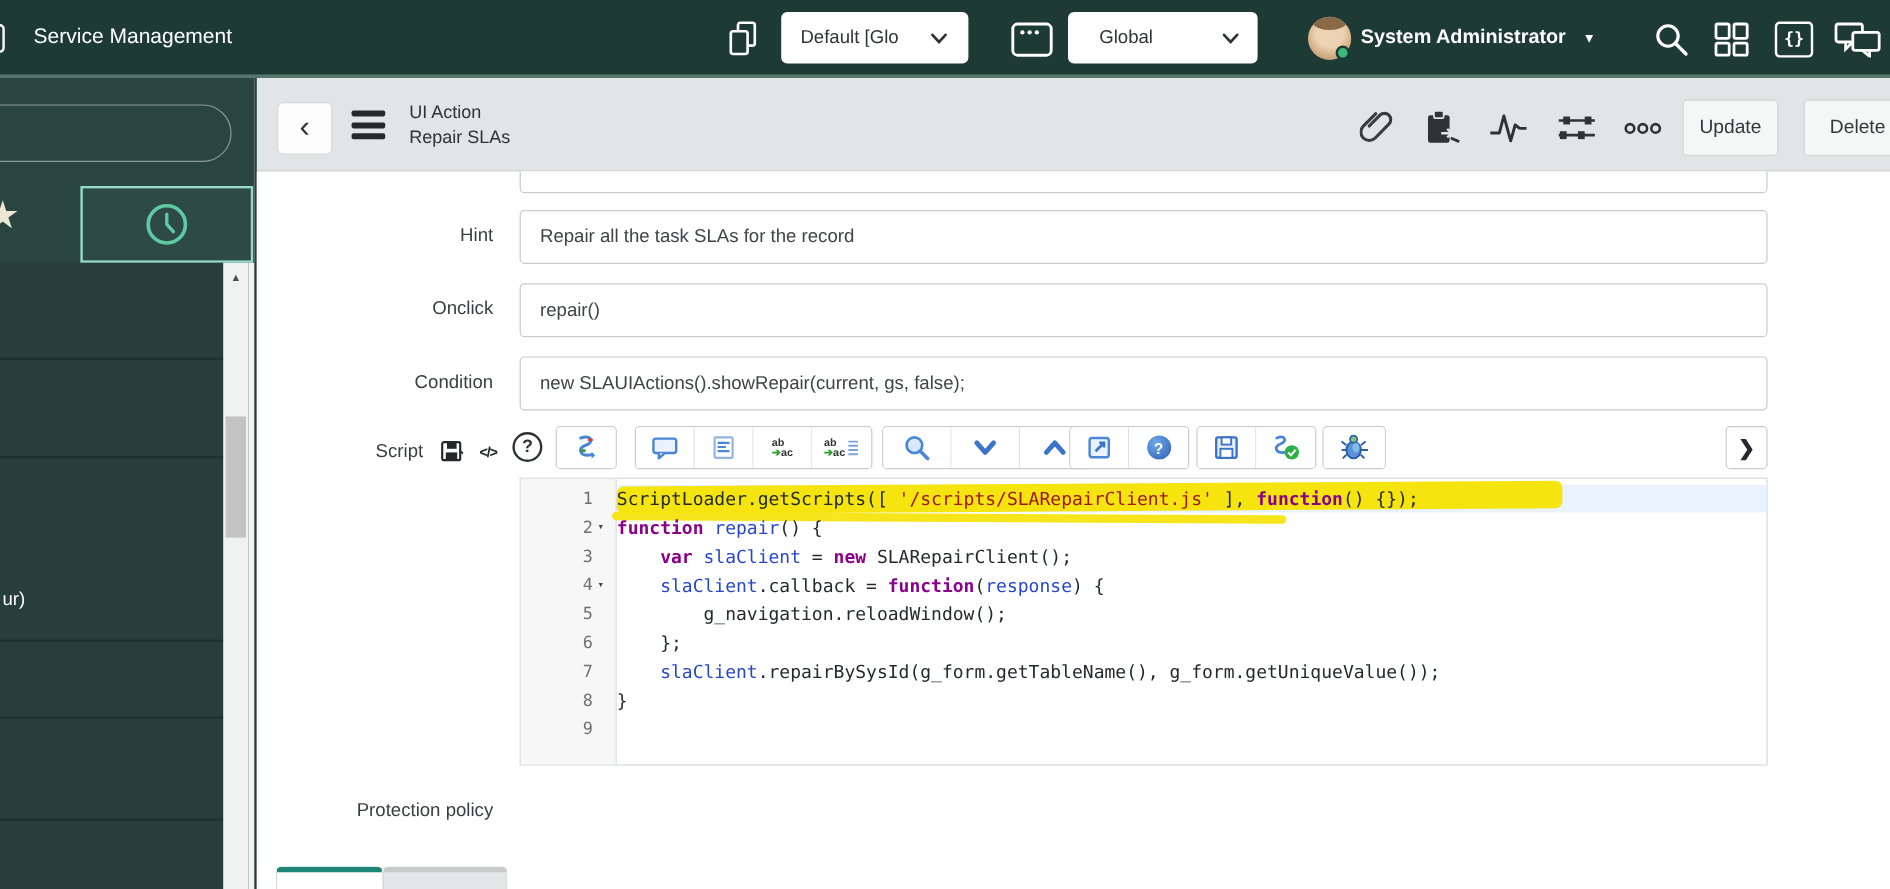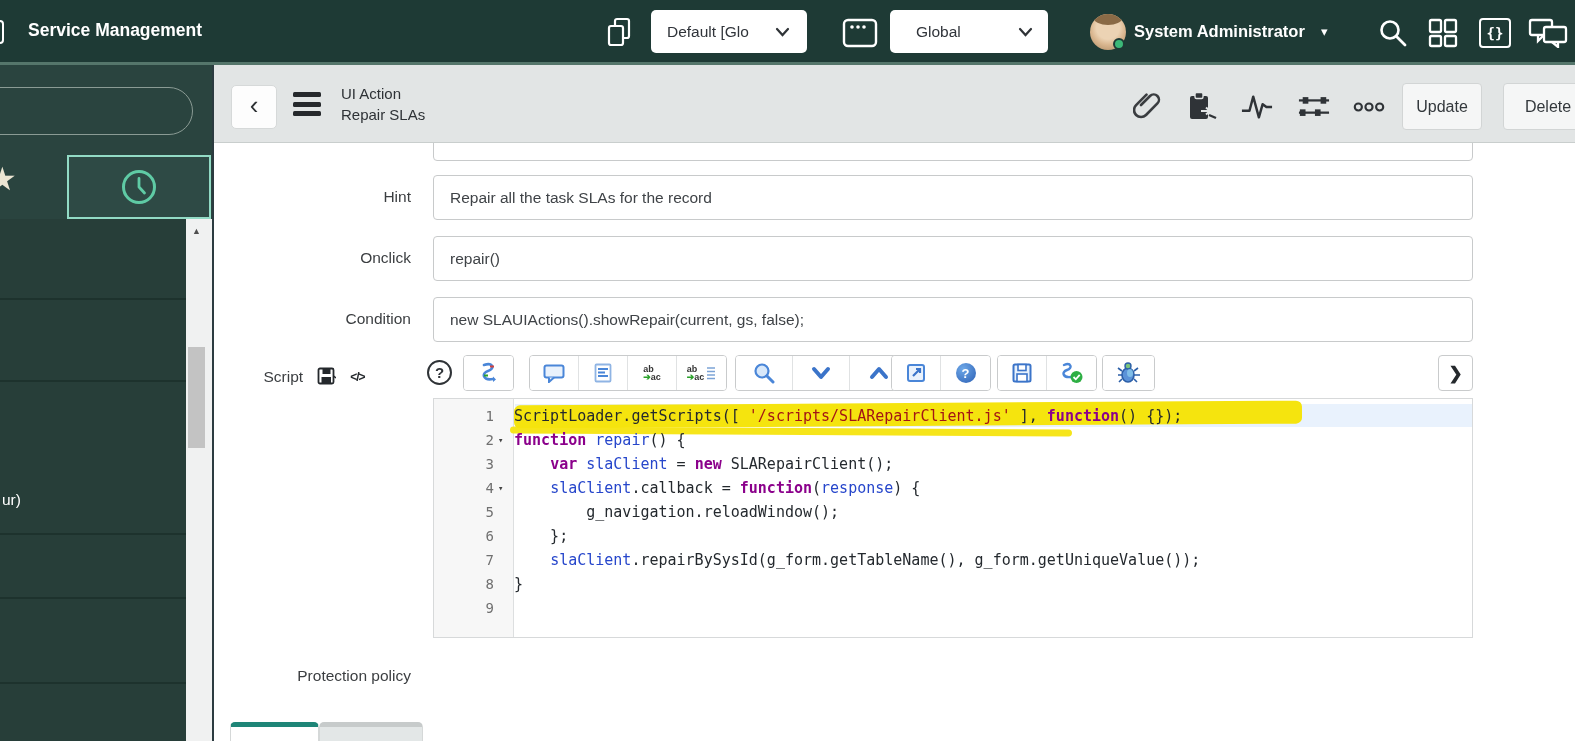--- a/index.html
+++ b/index.html
@@ -1,21 +1,21 @@
 <!DOCTYPE html>
 <html><head>
 <meta charset="utf-8">
 <style>
 *{margin:0;padding:0;box-sizing:border-box}
 body{background:#fff;font-family:"Liberation Sans",sans-serif}
 .screen{position:relative;width:1575px;height:741px;overflow:hidden;background:#fff}
 
 
 .top-header{position:absolute;left:0;top:0;width:1575px;height:65px;background:#1e3a35;border-bottom:3px solid #55766b}
-.app-title{position:absolute;left:28px;top:20px;color:#fff;font-size:17.5px;font-weight:700}
+.app-title{position:absolute;left:28px;top:20px;color:#fff;font-size:17.5px;font-weight:400}
 .edge-sliver{position:absolute;left:-4px;top:20px;width:8px;height:24px;border:2px solid #fff;border-radius:4px}
 .hdr-select{position:absolute;background:#fff;border-radius:5px;height:43px;top:10px;display:flex;align-items:center;padding:0 12px 0 16px;color:#30343a;font-size:15.5px;cursor:pointer}
 .hdr-select .txt{overflow:hidden;white-space:nowrap}
 .hdr-ico{position:absolute;display:flex;align-items:center;justify-content:center}
 .avatar{position:absolute;left:1090px;top:14px;width:36px;height:36px;border-radius:50%;background:radial-gradient(circle at 50% 38%,#ecd3b4 40%,#d9b68f 60%,#a8855f 100%);overflow:hidden}
 .avatar::before{content:"";position:absolute;left:4px;top:-2px;width:28px;height:13px;border-radius:50%;background:#8a6a46}
 .status-dot{position:absolute;left:1113px;top:38px;width:12px;height:12px;border-radius:50%;background:#3cb878;border:2px solid #1e3a35}
 .user-name{position:absolute;left:1134px;top:22px;color:#fff;font-size:16.5px;font-weight:700}
 .user-caret{position:absolute;left:1321px;top:24px;color:#fff;font-size:13px}
 
@@ -42,21 +42,21 @@
 .sb-thumb{position:absolute;left:2px;top:128px;width:17px;height:101px;background:#c3c3c3;cursor:pointer}
 .side-strip{position:absolute;left:207px;top:154px;width:5px;height:522px;background:#f0f1f1}
 .dark-border{position:absolute;left:212px;top:65px;width:2px;height:676px;background:#2c3b40}
 
 
 .content{position:absolute;left:214px;top:143px;width:1361px;height:598px;background:#fff;overflow:hidden}
 .f-label{position:absolute;left:0;width:197px;text-align:right;font-size:15.5px;color:#3b3e41}
 .f-input{position:absolute;left:219px;width:1040px;height:45px;background:#fff;border:1px solid #c8cacb;border-radius:4px;display:flex;align-items:center;padding-left:16px;font-size:15.5px;color:#3f4347}
 .f-input.disabled{background:#e4e7e9;border-color:#d2d5d7}
 .partial-input{position:absolute;left:219px;top:-26px;width:1040px;height:44px;background:#fff;border:1px solid #c8cacb;border-radius:4px}
-.script-label-row{position:absolute;top:224px;left:0;width:200px;display:flex;justify-content:center;align-items:center;gap:14px;font-size:15.5px;color:#3b3e41}
+.script-label-row{position:absolute;top:224px;left:0;width:200px;display:flex;justify-content:flex-end;align-items:center;gap:14px;font-size:15.5px;color:#3b3e41}
 .code-tag{font-size:12px;font-weight:700;color:#24282c;letter-spacing:-1px}
 .help-circle{position:absolute;left:213px;top:217px;width:25px;height:25px;border:2px solid #2f3337;border-radius:50%;display:flex;align-items:center;justify-content:center;font-size:15px;font-weight:700;color:#2f3337;cursor:pointer}
 .tb-group{position:absolute;top:212px;height:36px;display:flex;background:#fff;border:1px solid #c9cbcc;border-radius:4px;overflow:hidden}
 .tb-btn{width:49px;display:flex;align-items:center;justify-content:center;border-right:1px solid #e0e2e3;cursor:pointer;background:#fff}
 .tb-btn:last-child{border-right:none}
 .expand-btn{position:absolute;left:1224px;top:212px;width:35px;height:36px;background:#fff;border:1px solid #c9cbcc;border-radius:4px;display:flex;align-items:center;justify-content:center;font-size:17px;font-weight:700;color:#25292d;cursor:pointer}
 .rep{display:flex;flex-direction:column;align-items:flex-start;font-size:9px;font-weight:700;line-height:8.5px;color:#333;font-family:"Liberation Sans",sans-serif}
 .rep .arr{color:#2aa12a}
 .rep .ac{color:#333}
 

